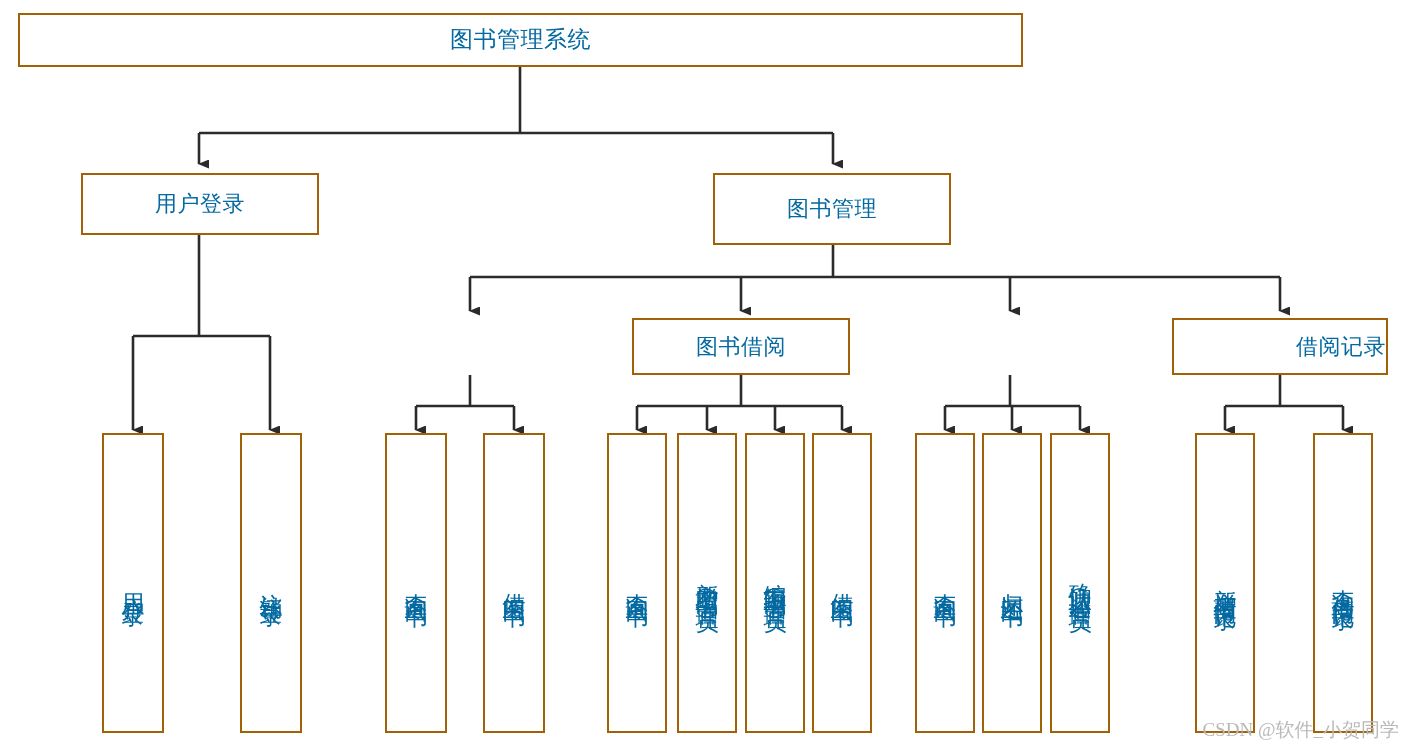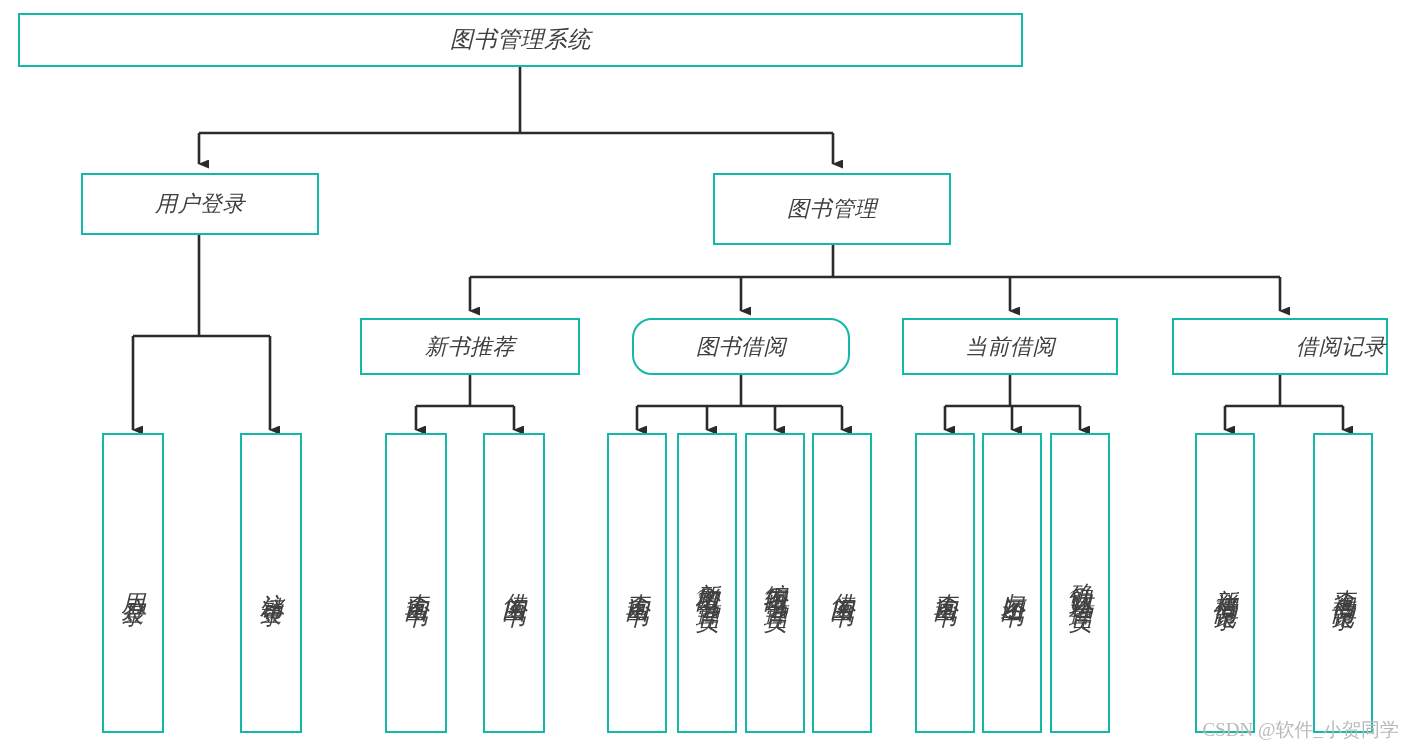--- a/index.html
+++ b/index.html
@@ -19,27 +19,26 @@
     position: absolute;
     left: 0;
     top: 0;
     width: 1405px;
     height: 747px;
     pointer-events: none;
   }
   .node {
     position: absolute;
     box-sizing: border-box;
-    border: 2px solid #14b8a6;
+    border: 2px solid #a16207;
     background: #ffffff;
     display: flex;
     align-items: center;
     justify-content: center;
-    color: #404040;
-    font-style: italic;
+    color: #0369a1;
   }
   .node .label {
     display: block;
     text-align: center;
     line-height: 1.18;
     letter-spacing: 0.5px;
   }
   .node.horiz .label {
     font-size: 22px;
     writing-mode: horizontal-tb;
@@ -126,28 +125,22 @@
     <span class="label">图书管理系统</span>
   </div>
 
   <div class="node horiz" style="left:81px; top:173px; width:238px; height:62px;">
     <span class="label">用户登录</span>
   </div>
   <div class="node horiz" style="left:713px; top:173px; width:238px; height:72px;">
     <span class="label">图书管理</span>
   </div>
 
-  <div class="node horiz" style="left:360px; top:318px; width:220px; height:57px;">
-    <span class="label">新书推荐</span>
-  </div>
-  <div class="node horiz" style="left:632px; top:318px; width:218px; height:57px;border-radius:20px;">
+  <div class="node horiz" style="left:632px; top:318px; width:218px; height:57px;">
     <span class="label">图书借阅</span>
-  </div>
-  <div class="node horiz" style="left:902px; top:318px; width:216px; height:57px;">
-    <span class="label">当前借阅</span>
   </div>
   <div class="node horiz" style="left:1172px; top:318px; width:216px; height:57px;justify-content:flex-end;">
     <span class="label">借阅记录</span>
   </div>
 
   <div class="node vert" style="left:102px; top:433px; width:62px; height:300px;">
     <span class="label">用户登录</span>
   </div>
   <div class="node vert" style="left:240px; top:433px; width:62px; height:300px;">
     <span class="label">注销登录</span>

